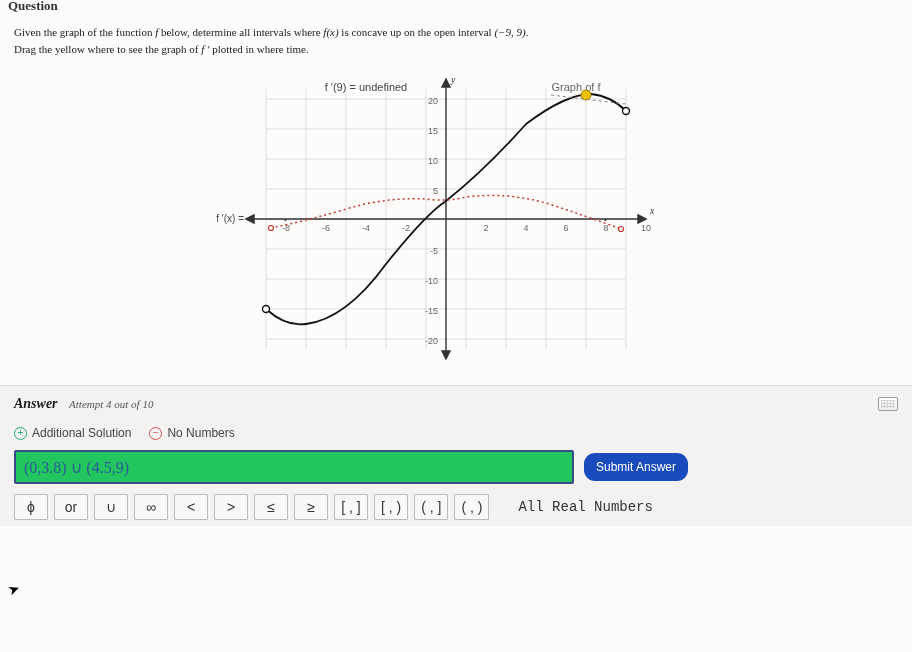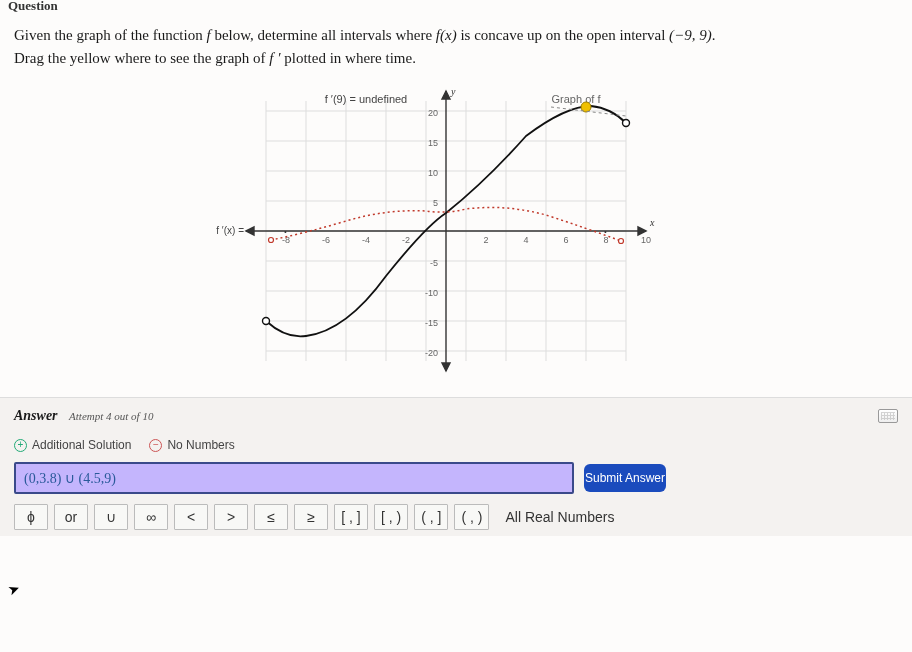--- a/index.html
+++ b/index.html
@@ -47,21 +47,21 @@
     width: 11px; height: 11px; border: 1.2px solid #333; border-radius: 50%;
     display: inline-flex; align-items: center; justify-content: center;
   }
   .play-triangle {
     width: 0; height: 0; border-left: 4px solid #333;
     border-top: 2.5px solid transparent; border-bottom: 2.5px solid transparent;
     margin-left: 1px;
   }
   .prompt {
     padding: 6px 14px 8px 14px;
-    font-size: 15px;
+    font-size: 11px;
     line-height: 1.5;
   }
   .math-i { font-style: italic; font-family: 'Times New Roman', serif; }
   .graph-area {
     display: flex;
     justify-content: center;
     padding: 4px 0 10px 0;
   }
   .graph-box { position: relative; width: 520px; height: 300px; }
   .graph-svg { display: block; }
@@ -99,52 +99,52 @@
   .circle-plus, .circle-minus {
     width: 13px; height: 13px; border-radius: 50%; display:inline-flex;
     align-items:center; justify-content:center; font-size:10px; line-height:1;
   }
   .circle-plus { border:1.2px solid #2a7; color:#2a7; }
   .circle-minus { border:1.2px solid #c55; color:#c55; }
   .input-row { display:flex; gap:10px; align-items:center; margin-bottom:10px; }
   .answer-input {
     flex: 0 0 560px;
     border: 2px solid #3a4a8a;
-    background: #c4b5fd;
+    background: #22c55e;
     padding: 6px 8px;
-    font-size: 14px;
+    font-size: 16px;
     font-family: 'Times New Roman', serif;
     color: #2a5a9a;
     border-radius: 2px;
   }
   .submit-btn {
     background: #1a4bbd;
     color: #fff;
     border: none;
-    padding: 7px 1px;
+    padding: 7px 12px;
     font-size: 12px;
     font-family: Arial, sans-serif;
-    border-radius: 6px;
+    border-radius: 11px;
     cursor: pointer;
   }
   .symbol-row {
     display: flex; gap: 6px; align-items: center; flex-wrap: wrap;
     font-family: 'Times New Roman', serif;
   }
   .sym-btn {
     min-width: 34px; height: 26px;
     border: 1px solid #bbb; background: #f8f8f6;
     font-size: 14px; color:#333;
     display:inline-flex; align-items:center; justify-content:center;
     cursor:pointer; border-radius:1px;
     padding: 0 6px;
   }
   .all-real {
-    font-size: 14px; color:#333; margin-left: 10px;
-    font-family: Liberation Sans, sans-serif;
+    font-size: 14px; color:#333; margin-left: 23px;
+    font-family: Liberation Mono, monospace;
   }
   .cursor-arrow {
     position: absolute;
     left: 8px; bottom: 54px;
     font-size: 14px; color:#000;
     transform: rotate(-20deg);
   }
 </style>
 </head>
 <body>

